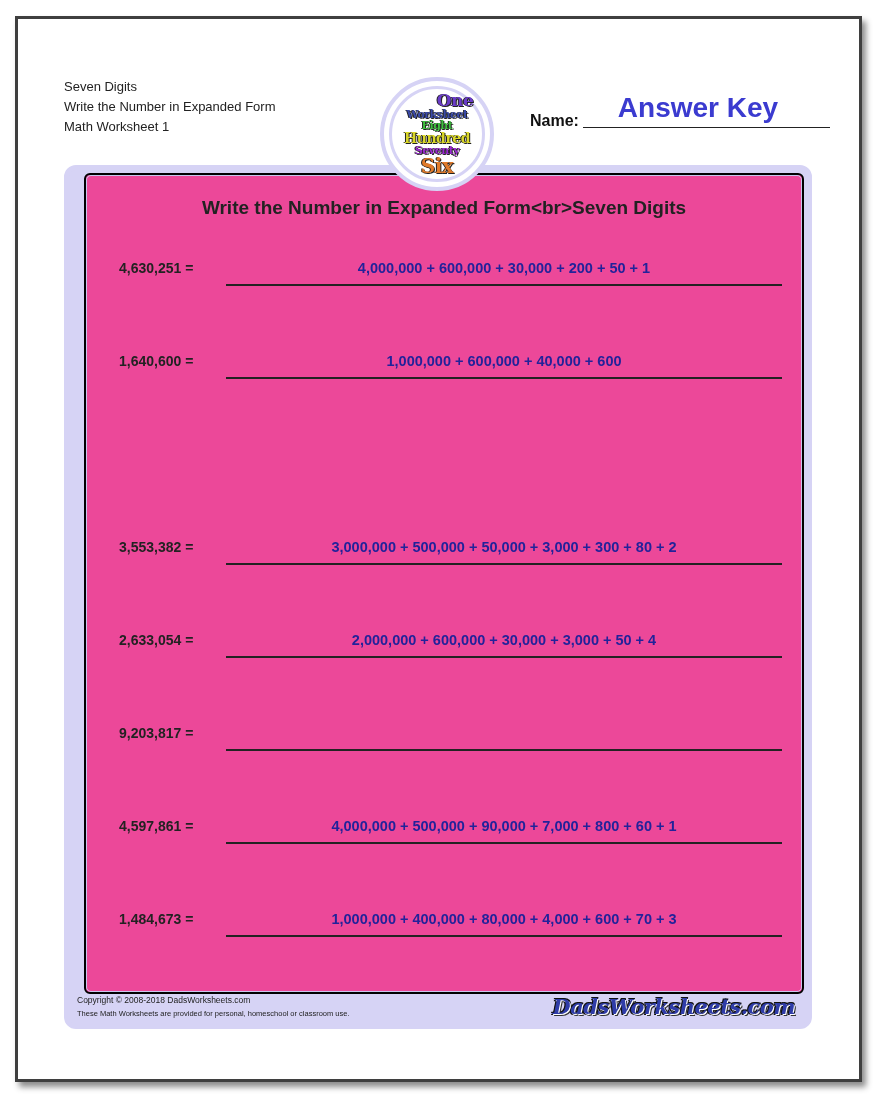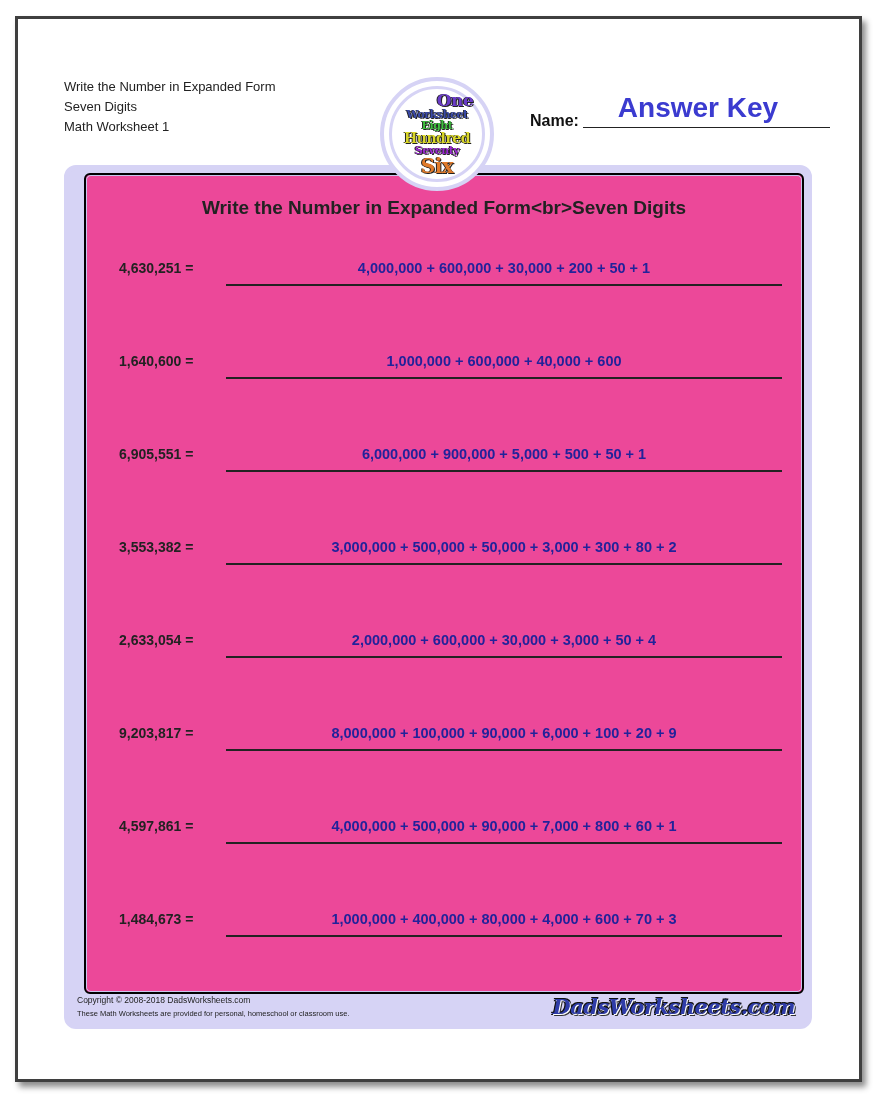--- a/index.html
+++ b/index.html
@@ -56,22 +56,22 @@
     text-shadow: 1px 1px 0 #fff, -1px -1px 0 #111, 1px -1px 0 #111, -1px 1px 0 #111, 2px 2px 0 #333;
     margin-left: 48px;
   }
 </style>
 </head>
 <body>
 
 <div class="page"></div>
 
 <div class="hdr-lines">
+  <div>Seven Digits</div>
   <div>Write the Number in Expanded Form</div>
-  <div>Seven Digits</div>
   <div>Math Worksheet 1</div>
 </div>
 
 <div class="badge">
   <div class="badge-inner">
     <span class="bw one">One</span>
     <span class="bw thousand">Worksheet</span>
     <span class="bw eight">Eight</span>
     <span class="bw hundred">Hundred</span>
     <span class="bw seventy">Seventy</span>
@@ -90,38 +90,32 @@
     <div class="row" style="top:85px">
       <span class="q">4,630,251 =</span>
       <span class="ans">4,000,000 + 600,000 + 30,000 + 200 + 50 + 1</span>
       <span class="line"></span>
     </div>
     <div class="row" style="top:178px">
       <span class="q">1,640,600 =</span>
       <span class="ans">1,000,000 + 600,000 + 40,000 + 600</span>
       <span class="line"></span>
     </div>
-    <div class="row" style="top:271px">
-      <span class="q">6,905,551 =</span>
-      <span class="ans">6,000,000 + 900,000 + 5,000 + 500 + 50 + 1</span>
-      <span class="line"></span>
-    </div>
     <div class="row" style="top:364px">
       <span class="q">3,553,382 =</span>
       <span class="ans">3,000,000 + 500,000 + 50,000 + 3,000 + 300 + 80 + 2</span>
       <span class="line"></span>
     </div>
     <div class="row" style="top:457px">
       <span class="q">2,633,054 =</span>
       <span class="ans">2,000,000 + 600,000 + 30,000 + 3,000 + 50 + 4</span>
       <span class="line"></span>
     </div>
     <div class="row" style="top:550px">
       <span class="q">9,203,817 =</span>
-      <span class="ans">8,000,000 + 100,000 + 90,000 + 6,000 + 100 + 20 + 9</span>
       <span class="line"></span>
     </div>
     <div class="row" style="top:643px">
       <span class="q">4,597,861 =</span>
       <span class="ans">4,000,000 + 500,000 + 90,000 + 7,000 + 800 + 60 + 1</span>
       <span class="line"></span>
     </div>
     <div class="row" style="top:736px">
       <span class="q">1,484,673 =</span>
       <span class="ans">1,000,000 + 400,000 + 80,000 + 4,000 + 600 + 70 + 3</span>

